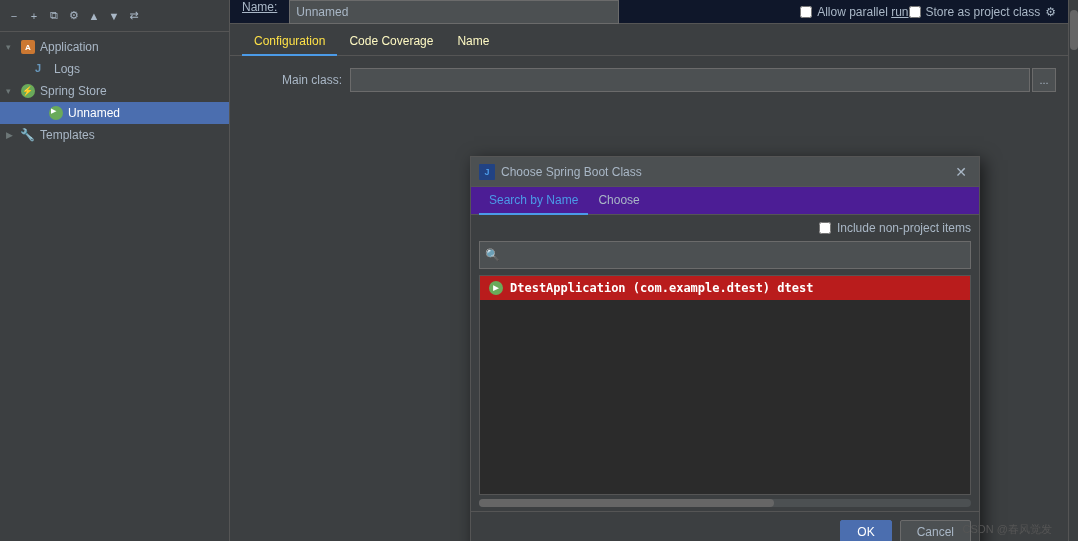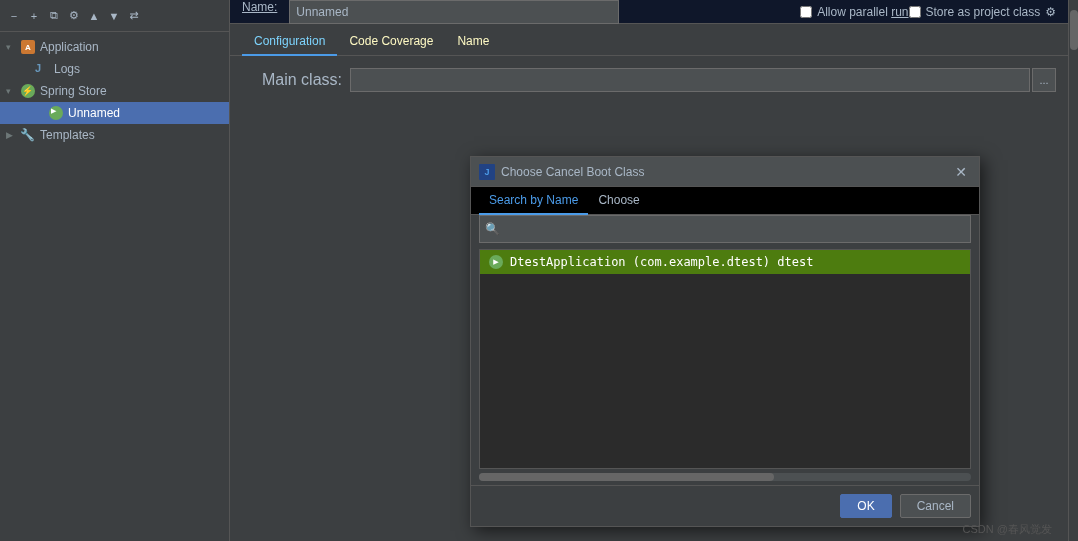--- a/index.html
+++ b/index.html
@@ -181,38 +181,38 @@
     }
     .tab {
       padding: 6px 12px;
       font-size: 12px;
       color: #fef9c3;
       cursor: pointer;
       border-bottom: 2px solid transparent;
       margin-bottom: -1px;
     }
     .tab.active {
-      color: #7dd3fc;
+      color: #fde047;
       border-bottom: 2px solid #4b9be8;
     }
 
     
     .config-content {
       padding: 12px;
       flex: 1;
       position: relative;
     }
     .field-row {
       display: flex;
       align-items: center;
       margin-bottom: 8px;
     }
     .field-label {
       color: #a9b7c6;
-      font-size: 16px;
+      font-size: 12px;
       width: 100px;
       text-align: right;
       margin-right: 8px;
     }
     .field-input {
       flex: 1;
       background: #4c5052;
       border: 1px solid #6b6b6b;
       color: #a9b7c6;
       padding: 2px 6px;
@@ -273,21 +273,21 @@
       color: #a9b7c6;
       cursor: pointer;
       font-size: 14px;
     }
 
     
     .dialog-tabs {
       display: flex;
       border-bottom: 1px solid #555;
       padding: 0 8px;
-      background: #000000;
+      background: #4c1d95;
     }
     .dialog-tab {
       padding: 6px 10px;
       font-size: 12px;
       color: #a9b7c6;
       cursor: pointer;
       border-bottom: 2px solid transparent;
       margin-bottom: -1px;
     }
     .dialog-tab.active {
@@ -342,22 +342,23 @@
     }
     .result-item {
       display: flex;
       align-items: center;
       padding: 4px 8px;
       cursor: pointer;
       font-size: 12px;
       color: #a9b7c6;
     }
     .result-item.highlighted {
-      background: #4d7c0f;
+      background: #b91c1c;
       color: #fff;
+      font-weight: bold;
     }
     .result-item .result-icon {
       width: 16px; height: 16px;
       margin-right: 6px;
       flex-shrink: 0;
       display: flex; align-items: center; justify-content: center;
     }
     .result-class-icon {
       width: 14px; height: 14px;
       background: #6aaa5a;
@@ -536,29 +537,33 @@
     <div class="field-row">
       <span class="field-label">Main class:</span>
       <input class="field-input" type="text" style="">
       <div class="field-btn">...</div>
     </div>
 
     <div class="dialog">
 
       <div class="dialog-titlebar">
         <div class="dialog-icon">J</div>
-        <span class="dialog-title">Choose Cancel Boot Class</span>
+        <span class="dialog-title">Choose Spring Boot Class</span>
         <div class="dialog-close">✕</div>
       </div>
 
       <div class="dialog-tabs">
         <div class="dialog-tab active">Search by Name</div>
         <div class="dialog-tab">Choose</div>
       </div>
 
+      <div class="dialog-options-row">
+        <input type="checkbox" class="dialog-checkbox" style="">
+        <span>Include non-project items</span>
+      </div>
 
       <div class="dialog-search">
         <div class="search-wrapper">
           <span class="search-icon-inner">🔍</span>
           <input class="search-field" type="text" value="" style="">
         </div>
       </div>
 
       <div class="dialog-results">
         <div class="result-item highlighted">

